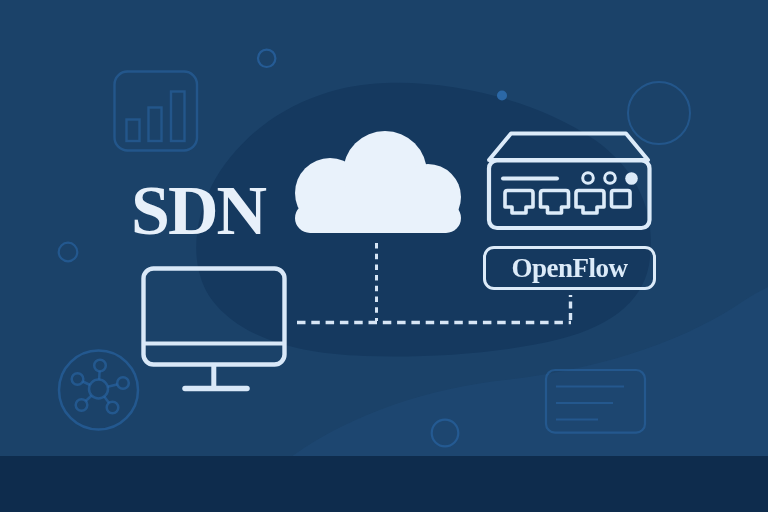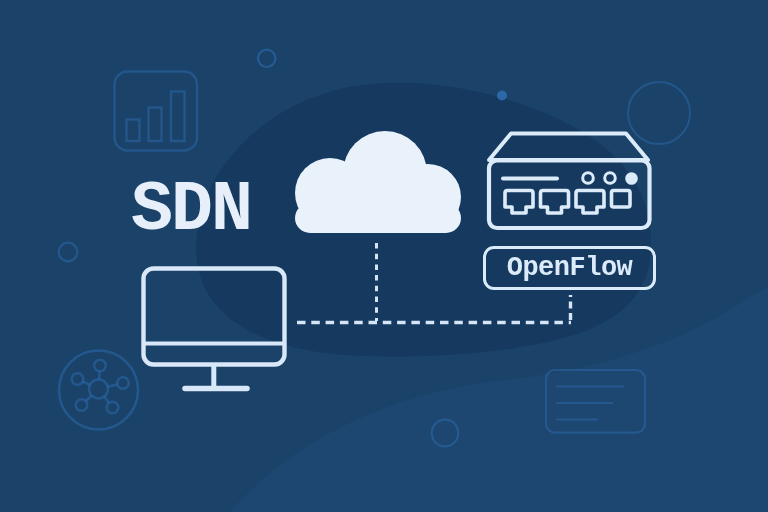--- a/index.html
+++ b/index.html
@@ -1,19 +1,19 @@
 <!DOCTYPE html>
 <html><head>
 <meta charset="utf-8">
 <style>
   html,body{margin:0;padding:0;background:#0e2c4d;}
   .canvas{
-    position:relative;width:768px;height:512px;overflow:hidden;
+    position:relative;width:768px;height:456px;overflow:hidden;
     background:#1b4269;
-    font-family:Liberation Mono, monospace;
+    font-family:Liberation Serif, serif;
   }
   .scene-svg{position:absolute;left:0;top:0;}
   .sdn-title{
     position:absolute;left:131px;top:176px;
     font-size:70px;font-weight:700;letter-spacing:-2px;line-height:1;
     color:#e7f0fa;user-select:none;
   }
   .openflow-badge{
     position:absolute;left:483px;top:246px;width:173px;height:44px;
     box-sizing:border-box;border:3px solid #dcebf9;border-radius:11px;

